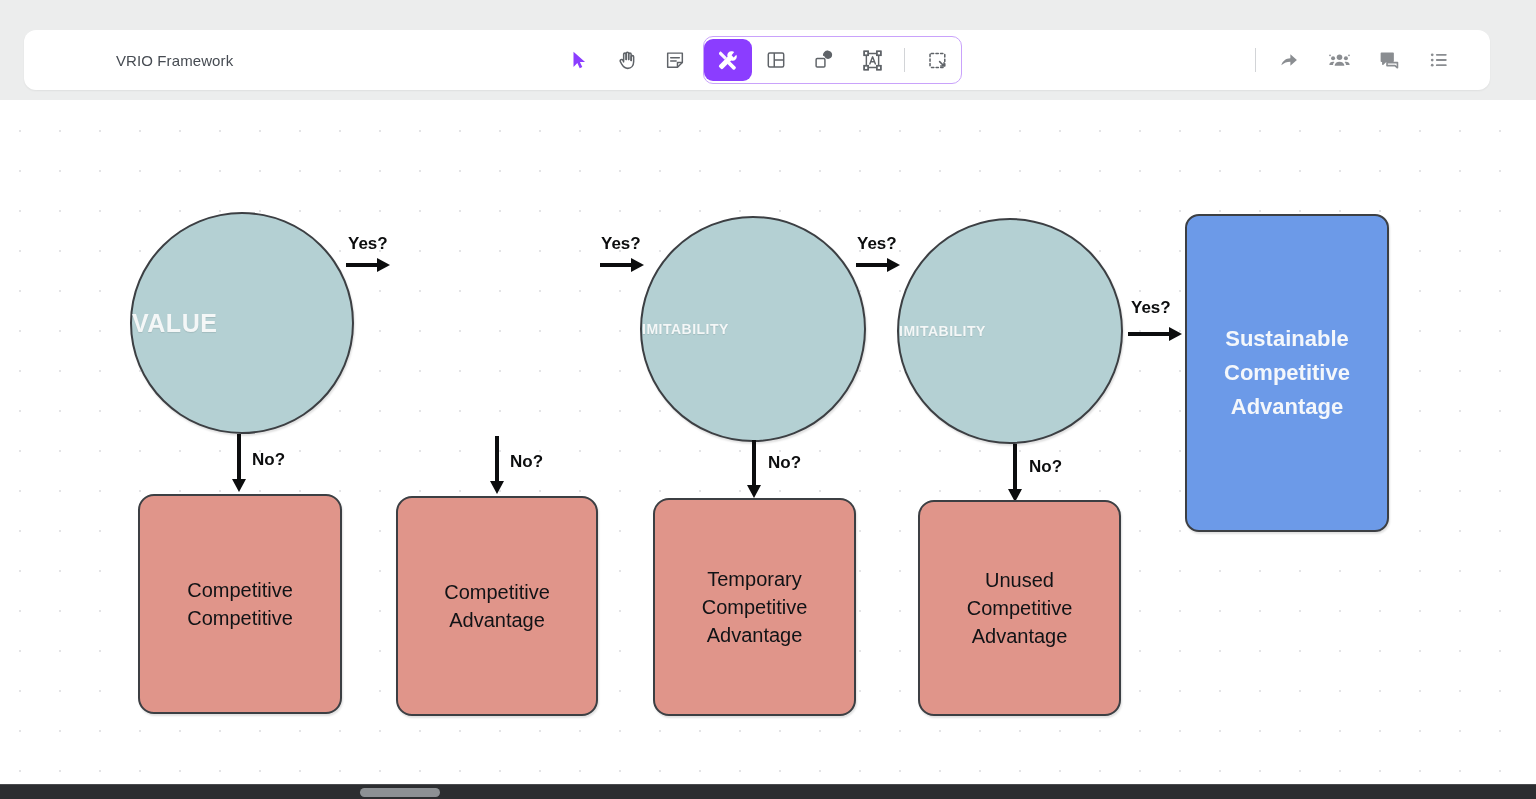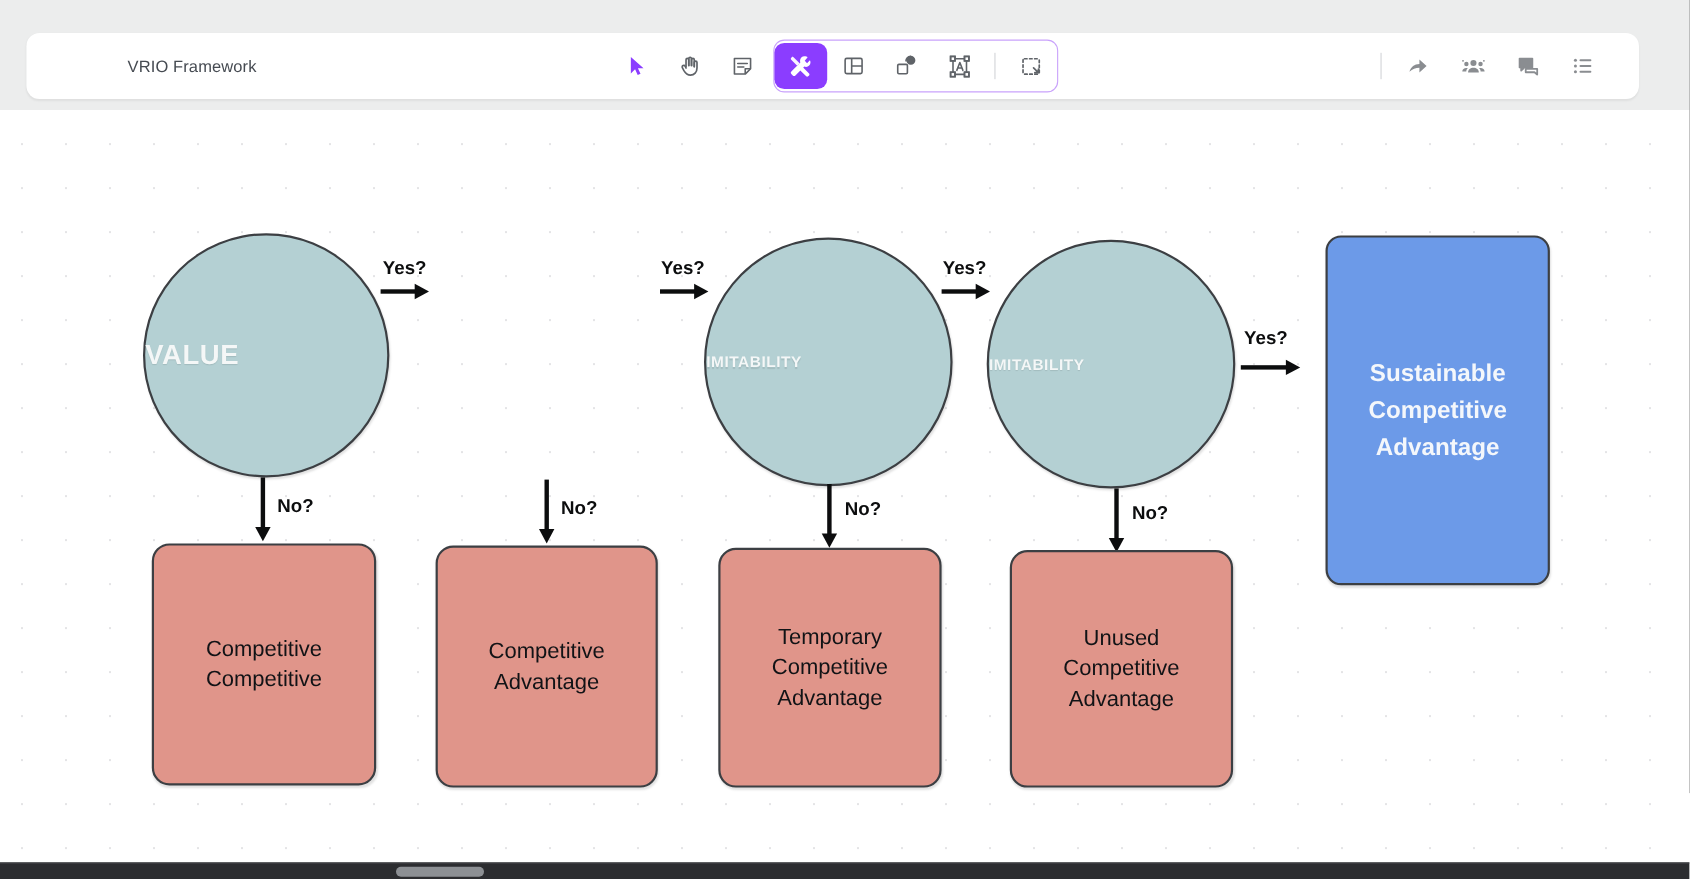--- a/index.html
+++ b/index.html
@@ -325,21 +325,21 @@
       <div class="shaft" style="width:32px;"></div>
         <div class="head" style="left:31px;"></div>
     </div>
 
     <div class="edge-label" style="left:1131px; top:198px;">Yes?</div>
     <div class="arrow-h" style="left:1128px; top:227px; width:50px;">
       <div class="shaft" style="width:42px;"></div>
         <div class="head" style="left:41px;"></div>
     </div>
 
-    <div class="bluebox" style="left:1185px; top:114px; width:204px; height:318px;margin-left:20px;">
+    <div class="bluebox" style="left:1185px; top:114px; width:204px; height:318px;">
       <span><span>Sustainable</span><br><span>Competitive</span><br><span>Advantage</span></span>
     </div>
 
     <div class="arrow-v" style="left:232px; top:334px; height:58px;">
       <div class="shaft" style="height:46px;"></div>
         <div class="head" style="top:45px;"></div>
     </div>
     <div class="edge-label" style="left:252px; top:350px;">No?</div>
 
     <div class="arrow-v" style="left:490px; top:336px; height:58px;">

